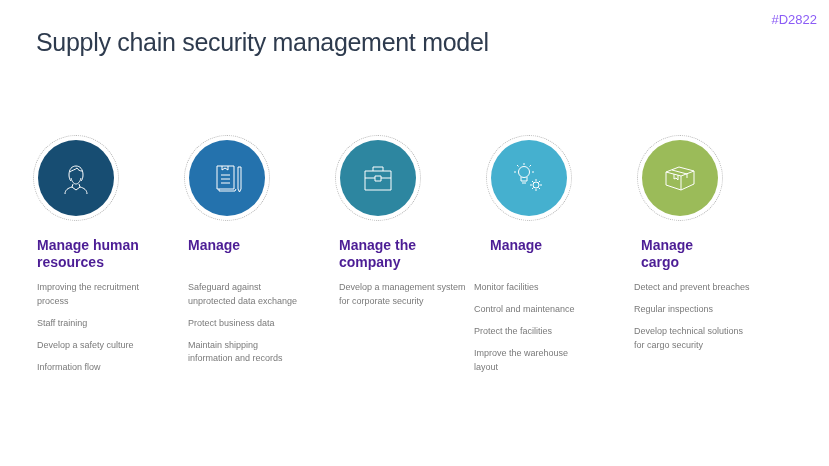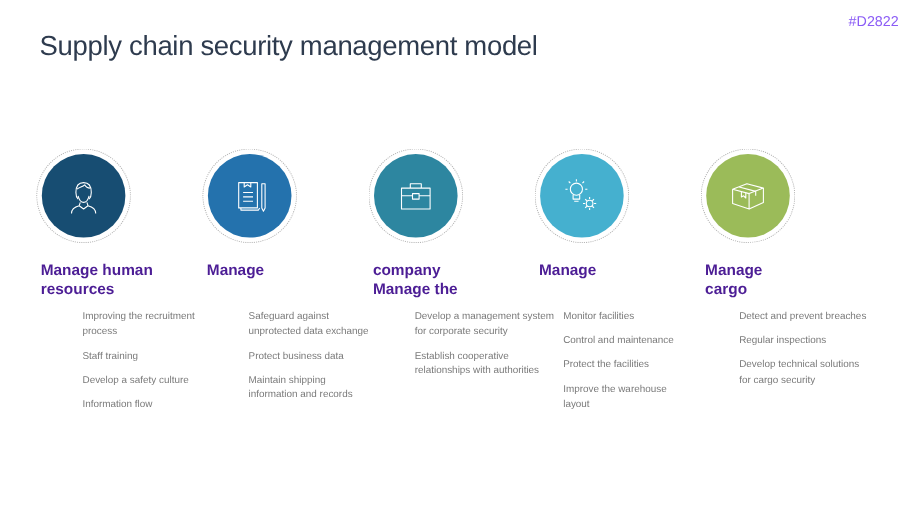--- a/index.html
+++ b/index.html
@@ -3,21 +3,21 @@
 <meta charset="utf-8">
 <style>
   html, body { margin:0; padding:0; }
   body { width:829px; height:466px; background:#ffffff; position:relative; overflow:hidden; font-family:"Liberation Sans", sans-serif; }
   .code { position:absolute; right:12px; top:12px; font-size:13px; color:#8b5cf6; }
   .title { position:absolute; left:36px; top:28px; font-size:25px; color:#2e3b4e; font-weight:normal; letter-spacing:-0.3px; }
   .ring { position:absolute; top:135px; width:86px; height:86px; border-radius:50%; border:1px dotted #b5b5b5; box-sizing:border-box; }
   .disk { position:absolute; left:4px; top:4px; width:76px; height:76px; border-radius:50%; display:flex; align-items:center; justify-content:center; }
   .disk svg { width:40px; height:40px; }
   .head { position:absolute; top:237px; font-size:14px; font-weight:bold; color:#4c1d95; line-height:17px; width:140px; }
-  .items { position:absolute; top:281px; width:150px;margin-left:38px; }
+  .items { position:absolute; top:281px; width:150px; }
   .item { font-size:9px; color:#7a7a7a; line-height:13.5px; margin-bottom:8.5px; }
 </style>
 </head>
 <body>
 
 <div class="code">#D2822</div>
 <div class="title">Supply chain security management model</div>
 
 <div>
   <div class="ring" style="left:33px;">
@@ -70,26 +70,25 @@
     <div class="disk" style="background:#2d86a0;">
       <svg viewBox="0 0 40 40" fill="none" stroke="#fff" stroke-width="1" stroke-linejoin="round">
         <rect x="7" y="13" width="26" height="19"></rect>
         <path d="M15 13v-4h10v4"></path>
         <path d="M7 20h10M23 20h10"></path>
         <rect x="17" y="18" width="6" height="5"></rect>
       </svg>
     </div>
   </div>
   <div class="head" style="left:339px;">
+    <div>Manage the</div>
     <div>company</div>
-    <div>Manage the</div>
   </div>
   <div class="items" style="left:339px;">
     <div class="item" style="width:130px;">Develop a management system for corporate security</div>
-    <div class="item" style="width:130px;">Establish cooperative relationships with authorities</div>
   </div>
 </div>
 
 <div>
   <div class="ring" style="left:486px;">
     <div class="disk" style="background:#45b0cf;">
       <svg viewBox="0 0 40 40" fill="none" stroke="#fff" stroke-width="1" stroke-linejoin="round">
         <circle cx="15" cy="14" r="5.5"></circle>
         <path d="M12 19v4h6v-4"></path>
         <path d="M13 25h4"></path>

